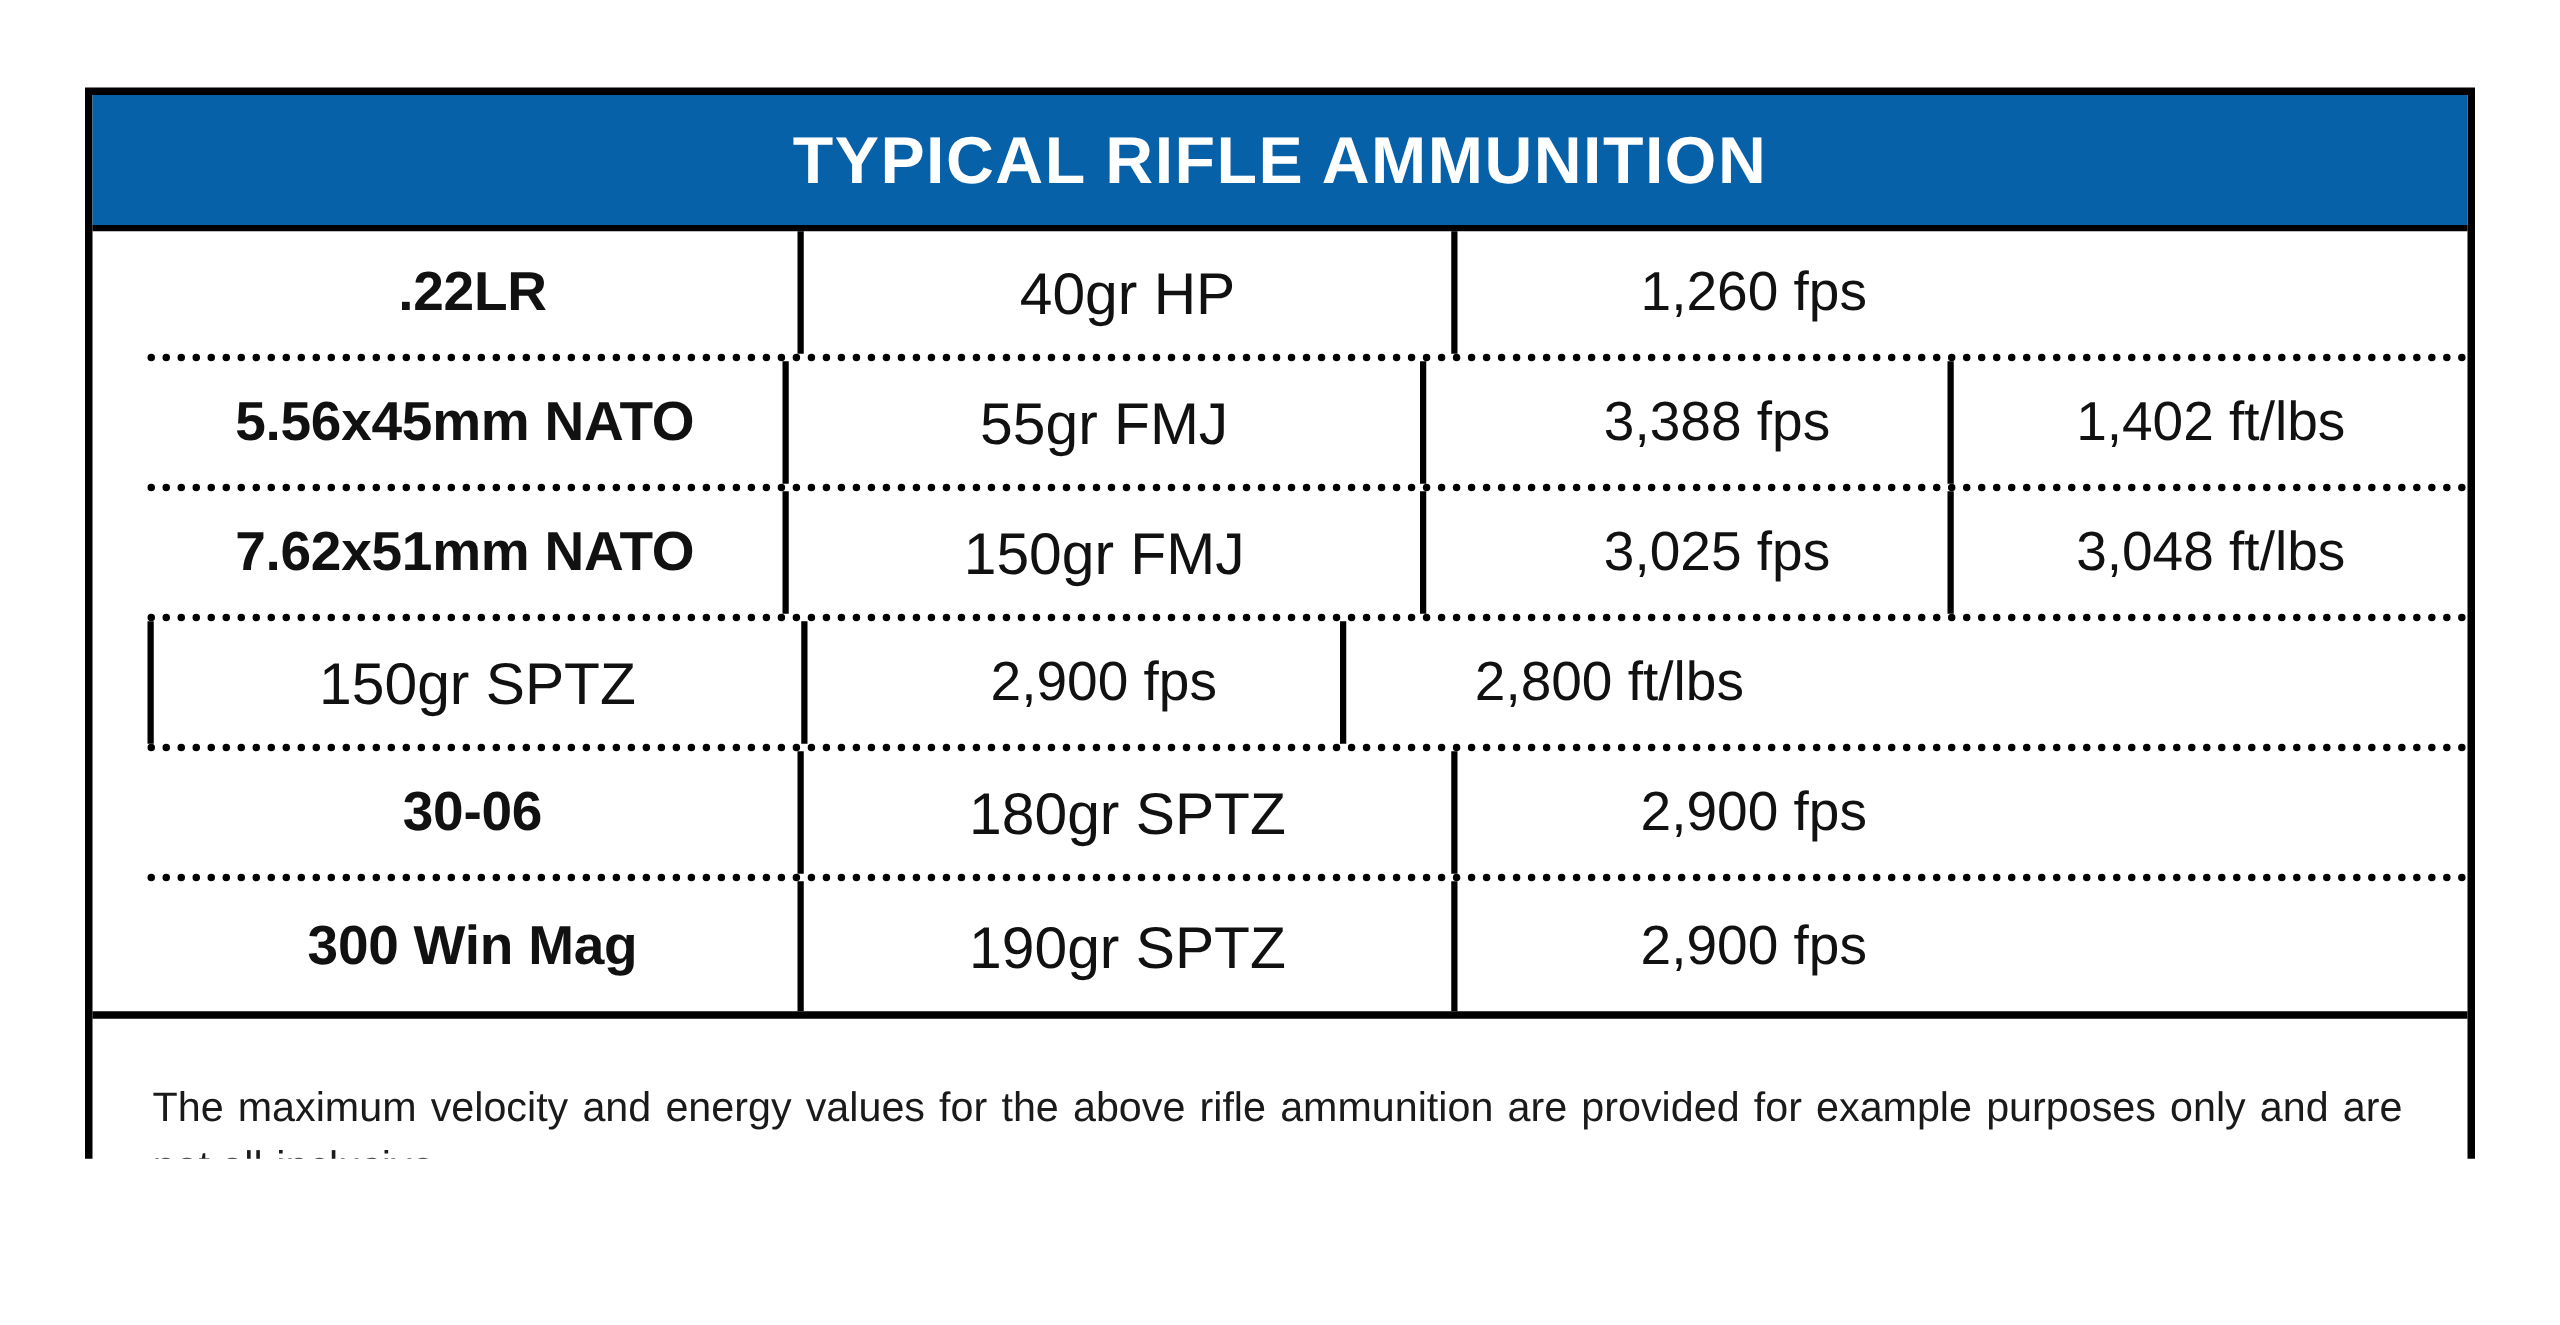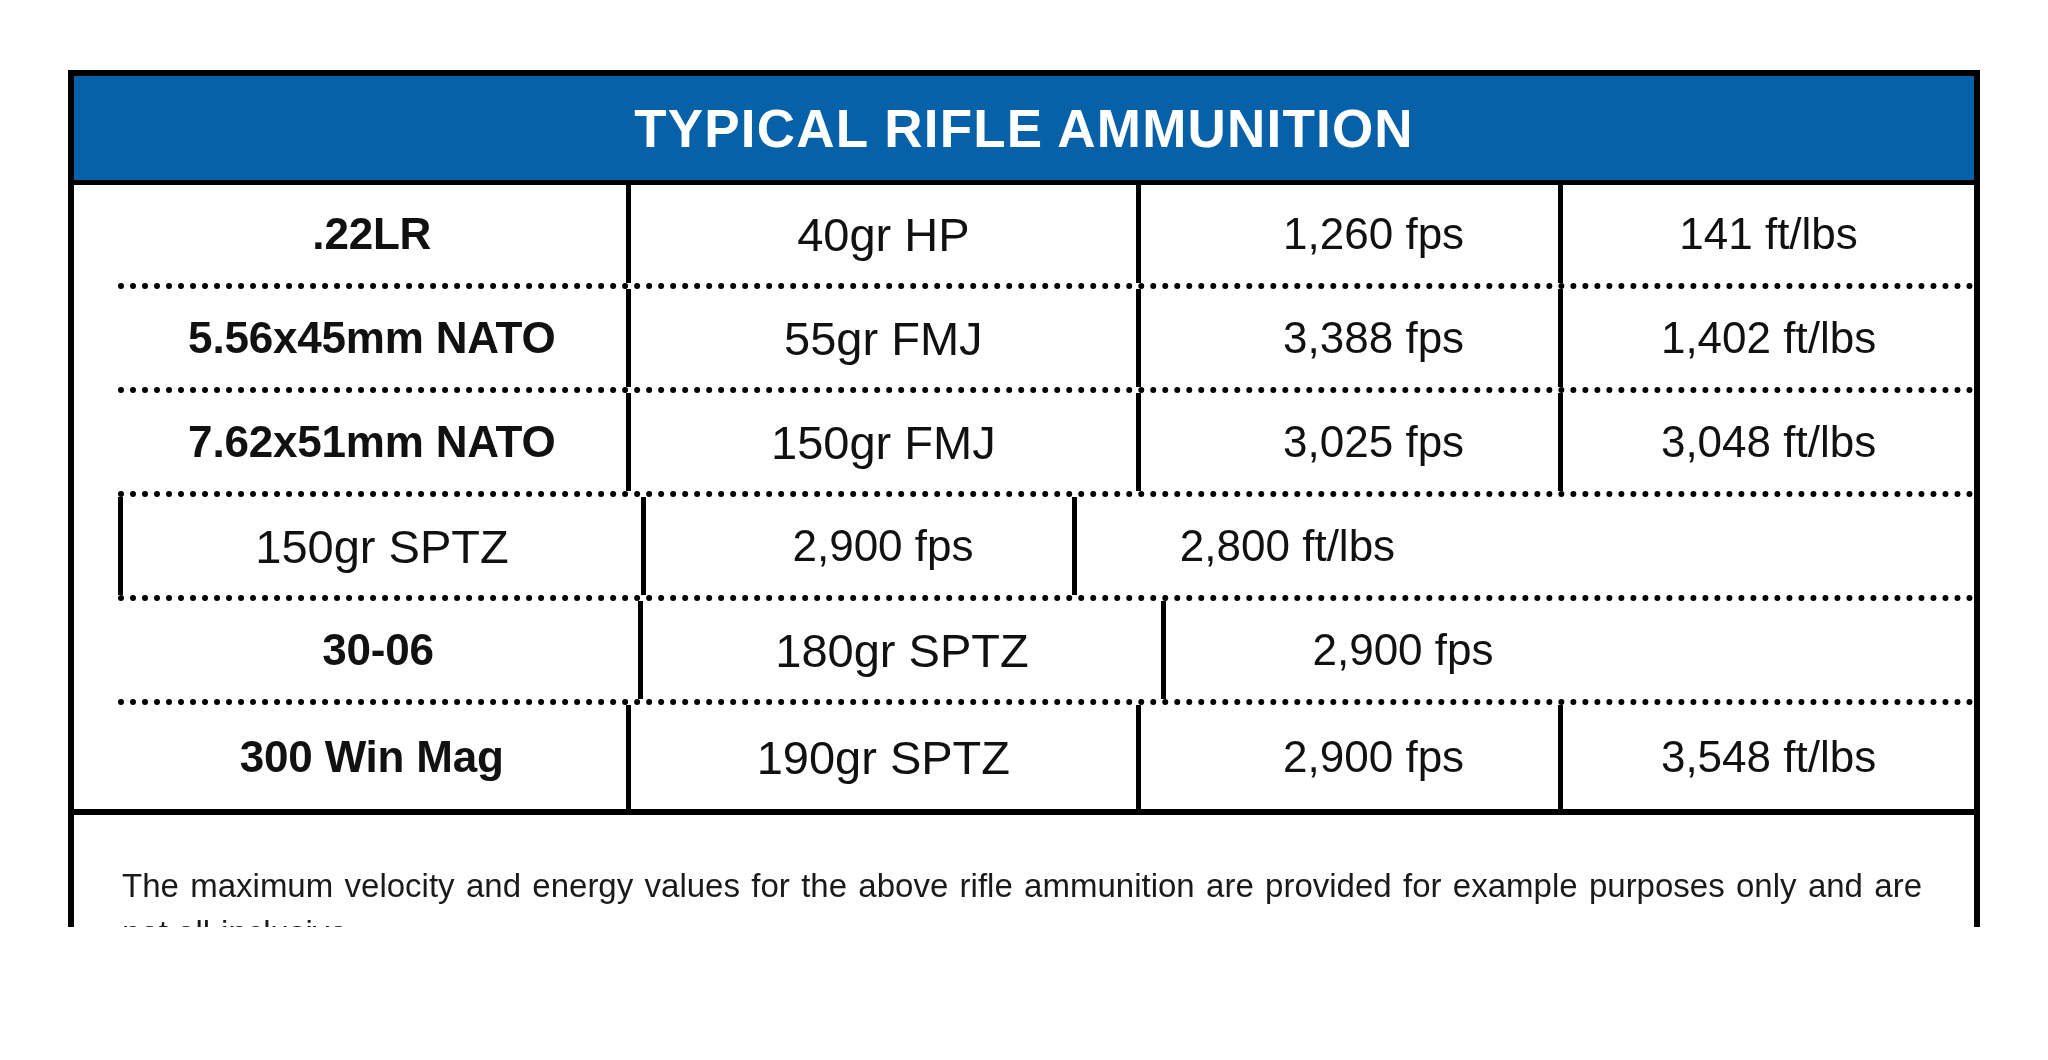--- a/index.html
+++ b/index.html
@@ -119,21 +119,20 @@
     <div class="title-bar">
       <div class="title-text">TYPICAL RIFLE AMMUNITION</div>
     </div>
 
     <div class="data-grid">
 
       <div class="data-row sep">
         <div class="cell col-cartridge">.22LR</div>
         <div class="cell col-bullet">40gr HP</div>
         <div class="cell col-velocity">1,260 fps</div>
-        <div class="cell col-energy">141 ft/lbs</div>
       </div>
 
       <div class="data-row sep">
         <div class="cell col-cartridge">5.56x45mm NATO</div>
         <div class="cell col-bullet">55gr FMJ</div>
         <div class="cell col-velocity">3,388 fps</div>
         <div class="cell col-energy">1,402 ft/lbs</div>
       </div>
 
       <div class="data-row sep">
@@ -152,21 +151,20 @@
       <div class="data-row sep">
         <div class="cell col-cartridge">30-06</div>
         <div class="cell col-bullet">180gr SPTZ</div>
         <div class="cell col-velocity">2,900 fps</div>
       </div>
 
       <div class="data-row">
         <div class="cell col-cartridge">300 Win Mag</div>
         <div class="cell col-bullet">190gr SPTZ</div>
         <div class="cell col-velocity">2,900 fps</div>
-        <div class="cell col-energy">3,548 ft/lbs</div>
       </div>
 
     </div>
 
     <div class="footnote-panel">
       <div class="footnote-text">The maximum velocity and energy values for the above rifle ammunition are provided for example purposes only and are not all-inclusive.</div>
     </div>
 
   </div>
 

